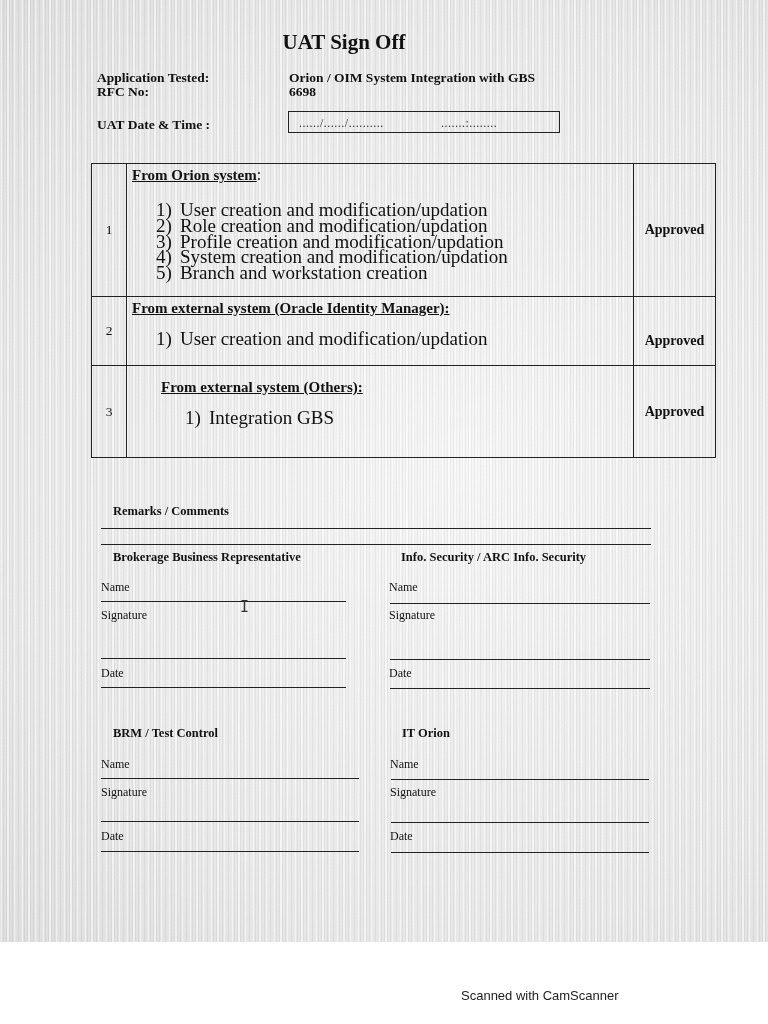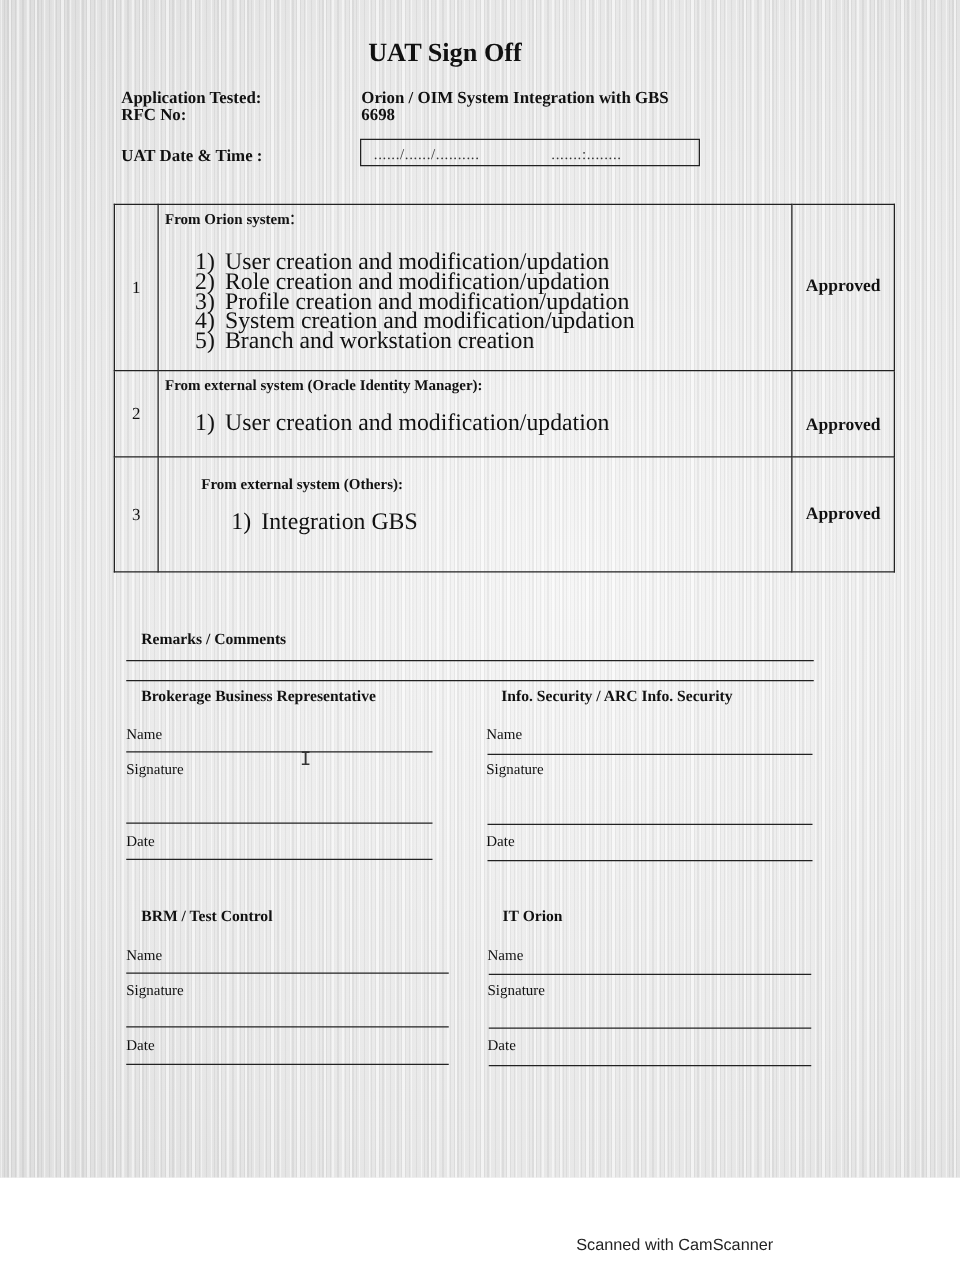--- a/index.html
+++ b/index.html
@@ -12,21 +12,21 @@
     position:absolute; left:0; top:0; width:768px; height:942px;
     background-color:#eeeeee;
     background-image:
       repeating-linear-gradient(90deg, rgba(0,0,0,0.05) 0px, rgba(0,0,0,0.05) 1px, transparent 1px, transparent 3px),
       repeating-linear-gradient(90deg, rgba(255,255,255,0.5) 0px, rgba(255,255,255,0.5) 2px, transparent 2px, transparent 7px),
       radial-gradient(ellipse at 60% 50%, #f6f6f6 0%, #e8e8e8 70%, #dedede 100%);
   }
   .title {
     position:absolute; left:0; width:684px; top:30px; text-align:center;
     font-family:"Liberation Serif", serif; font-weight:bold; font-size:21px; color:#111;
-    padding-left:12px;
+    padding-left:0;
   }
   .title span { position:relative; left:2px; }
   .lbl { position:absolute; font-family:"Liberation Serif", serif; font-weight:bold; font-size:13.5px; color:#111; }
   .val { position:absolute; font-family:"Liberation Serif", serif; font-weight:bold; font-size:13.5px; color:#111; }
   .dt-box {
     position:absolute; left:288px; top:111px; width:272px; height:22px;
     border:1.5px solid #222; box-sizing:border-box;
     font-family:"Liberation Serif", serif; font-size:12px; color:#333;
   }
   .dt-box .d { position:absolute; left:10px; top:4px; letter-spacing:0.5px; }
@@ -34,21 +34,21 @@
 
   table.fc {
     position:absolute; left:91px; top:163px; width:625px;
     border-collapse:collapse; font-family:"Liberation Serif", serif; color:#111;
   }
   table.fc td, table.fc th { border:1.5px solid #222; }
   table.fc th { font-weight:normal; font-size:14px; }
   .hdr-func { height:42px; text-align:center; font-weight:bold !important; font-size:14px; }
   .hdr-status { text-align:center; font-size:14px; line-height:17px; width:203px; }
   .num { width:32px; text-align:center; font-size:13.5px; vertical-align:middle; }
-  .grp { font-weight:bold; font-size:12px; }
+  .grp { font-weight:bold; text-decoration:underline; font-size:15px; }
   .items { margin:16px 0 0 24px; padding:0; list-style:none; font-size:19px; line-height:15.8px; }
   .items li span.n { display:inline-block; width:24px; }
   .approved { text-align:center; font-weight:bold; font-size:14px; }
   .cell { padding:2px 6px 6px 5px; vertical-align:top; }
 
   .sec { position:absolute; font-family:"Liberation Serif", serif; color:#111; }
   .sec-h { font-weight:bold; font-size:12.5px;margin-left:12px; }
   .fld { font-size:12px; }
   .line { position:absolute; height:0; border-top:1.3px solid #222; }
   .foot { position:absolute; left:461px; top:988px; font-family:"Liberation Sans", sans-serif; font-size:13px; color:#222; }

